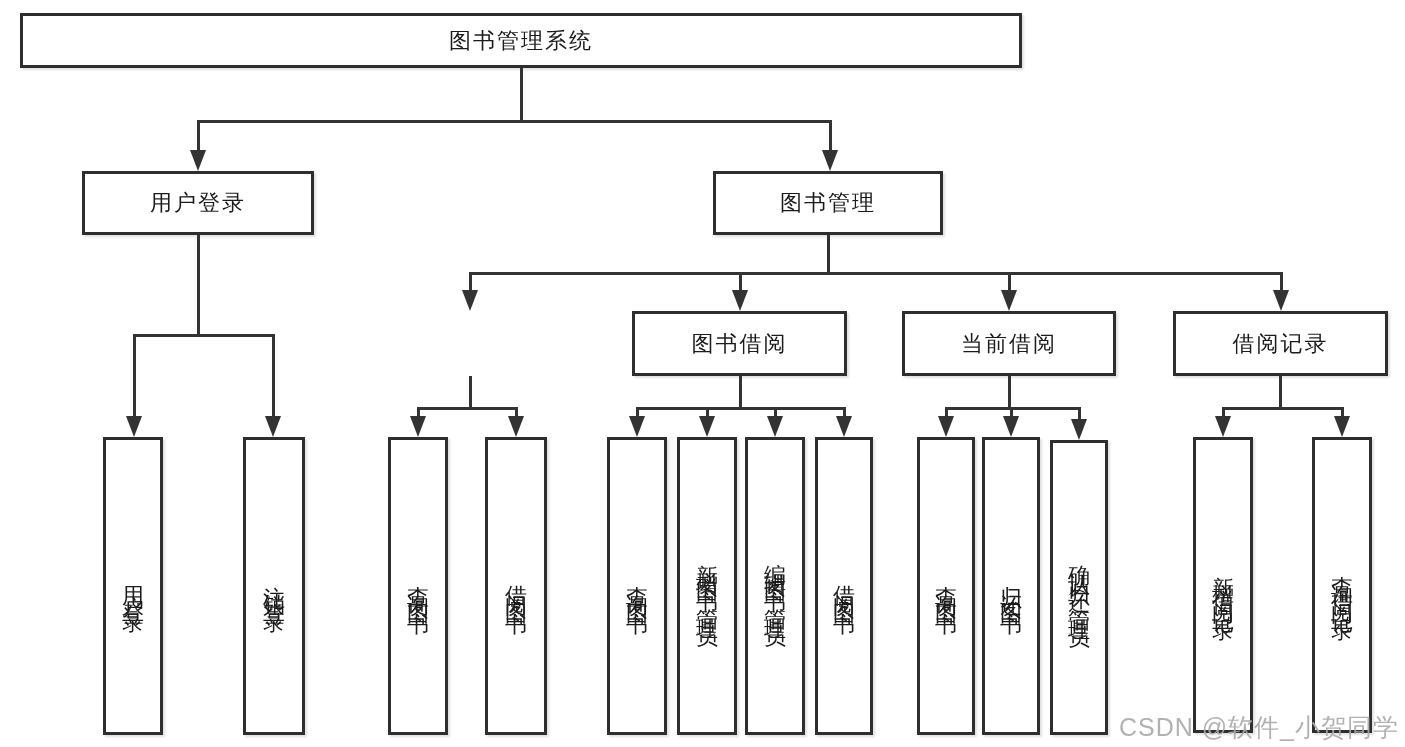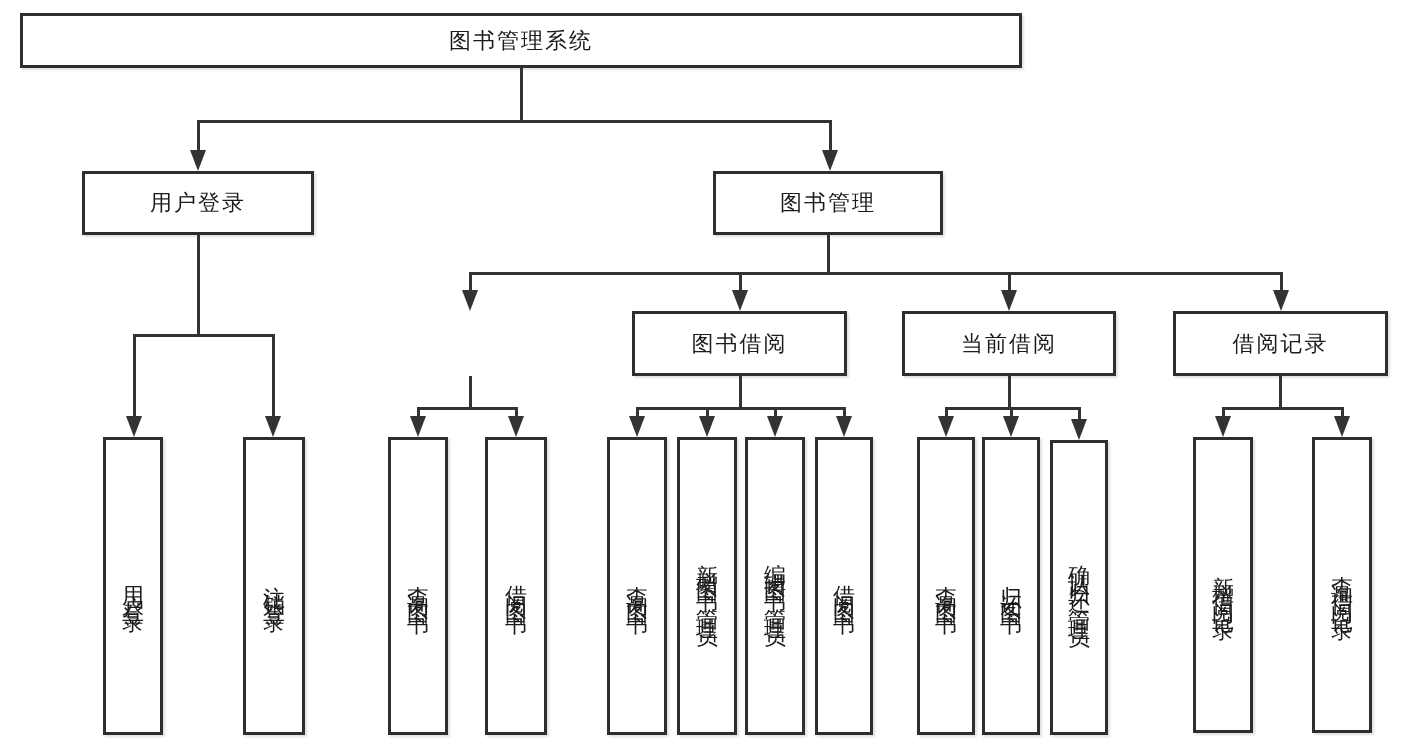--- a/index.html
+++ b/index.html
@@ -54,20 +54,21 @@
     color:#ababab;
     opacity:0.92;
     z-index:5;
     font-family:"Liberation Sans","DejaVu Sans",sans-serif;
   }
 </style>
 </head>
 <body>
 
 <div id="diagram-canvas" style="background: rgb(255, 255, 255);">
+  <span id="watermark">CSDN @软件_小贺同学</span>
 <div class="node horizontal" style="left: 20px; top: 13px; width: 1002px; height: 55px; border-color: rgb(46, 46, 46);">
       <span class="label" style="color: rgb(27, 27, 27);">图书管理系统</span>
     </div>
     <div class="node horizontal" style="left: 82px; top: 171px; width: 232px; height: 64px; border-color: rgb(46, 46, 46);">
       <span class="label" style="color: rgb(27, 27, 27);">用户登录</span>
     </div>
     <div class="node horizontal" style="left: 713px; top: 171px; width: 230px; height: 64px; border-color: rgb(46, 46, 46);">
       <span class="label" style="color: rgb(27, 27, 27);">图书管理</span>
     </div>
     <div class="node horizontal" style="left: 902px; top: 311px; width: 214px; height: 65px; border-color: rgb(46, 46, 46);">

